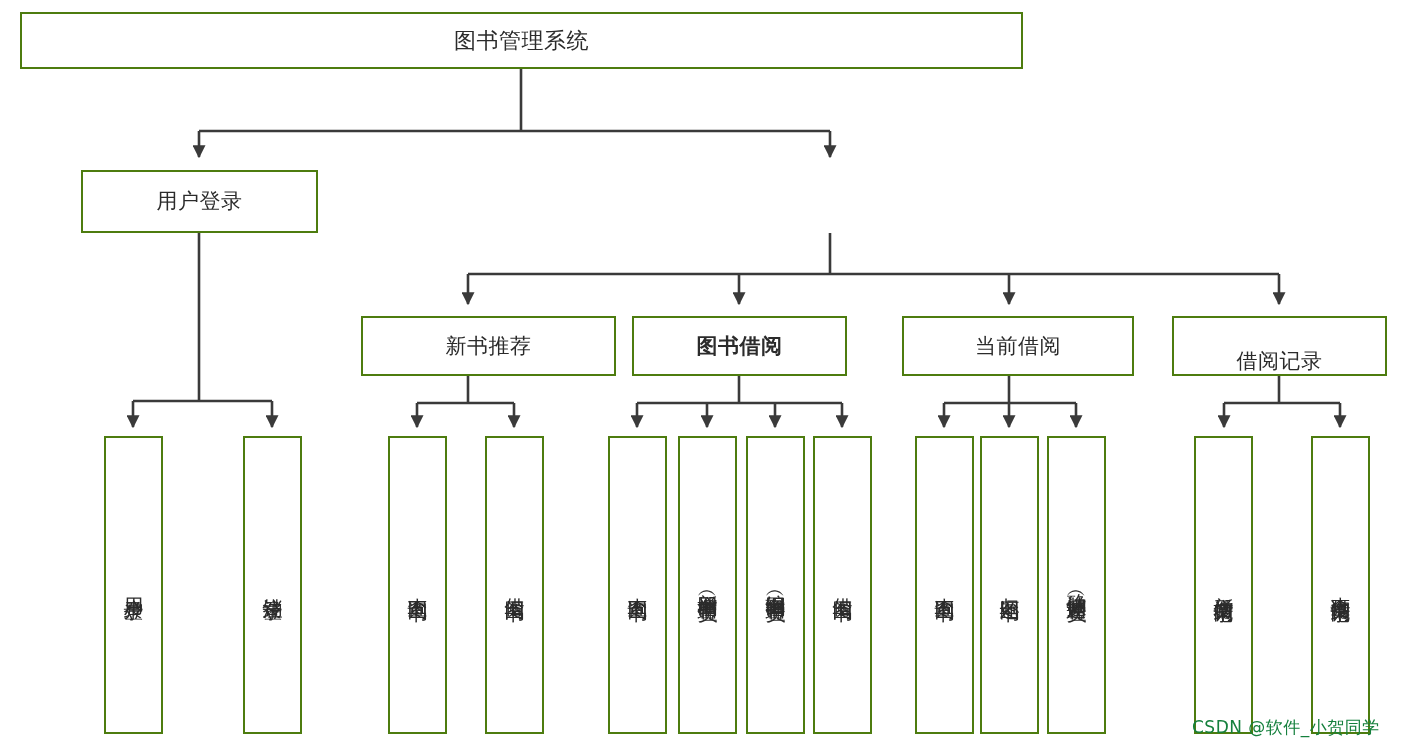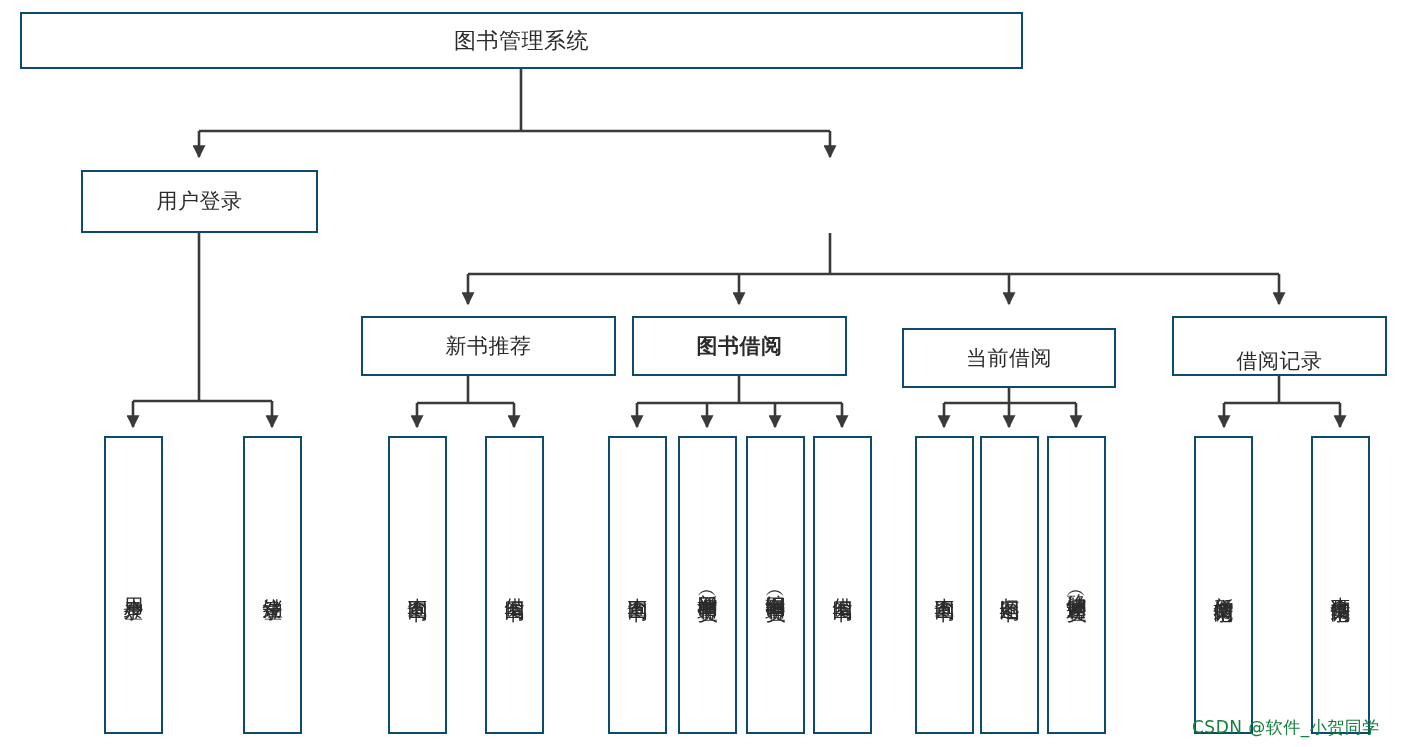--- a/index.html
+++ b/index.html
@@ -20,21 +20,21 @@
   #diagram-svg {
     position: absolute;
     left: 0;
     top: 0;
     width: 1405px;
     height: 747px;
   }
   .node {
     position: absolute;
     box-sizing: border-box;
-    border: 2px solid #0c4a6e;
+    border: 2px solid #4d7c0f;
     background: #ffffff;
     display: flex;
     align-items: center;
     justify-content: center;
     z-index: 2;
   }
   .node-label {
     color: #2b2b2b;
     font-size: 21px;
     line-height: 1.25;
@@ -123,21 +123,21 @@
   <div class="node" style="left:81px; top:170px; width:237px; height:63px;">
     <span class="node-label">用户登录</span>
   </div>
 
   <div class="node" style="left:361px; top:316px; width:255px; height:60px;">
     <span class="node-label">新书推荐</span>
   </div>
   <div class="node" style="left:632px; top:316px; width:215px; height:60px;font-weight:bold;">
     <span class="node-label">图书借阅</span>
   </div>
-  <div class="node" style="left:902px; top:316px; width:214px; height:60px;margin-top:12px;">
+  <div class="node" style="left:902px; top:316px; width:232px; height:60px;">
     <span class="node-label">当前借阅</span>
   </div>
   <div class="node" style="left:1172px; top:316px; width:215px; height:60px;align-items:flex-end;">
     <span class="node-label">借阅记录</span>
   </div>
 
   <div class="node leaf" style="left:104px; top:436px; width:59px; height:298px;">
     <span class="node-label">用户登录</span>
   </div>
   <div class="node leaf" style="left:243px; top:436px; width:59px; height:298px;">

